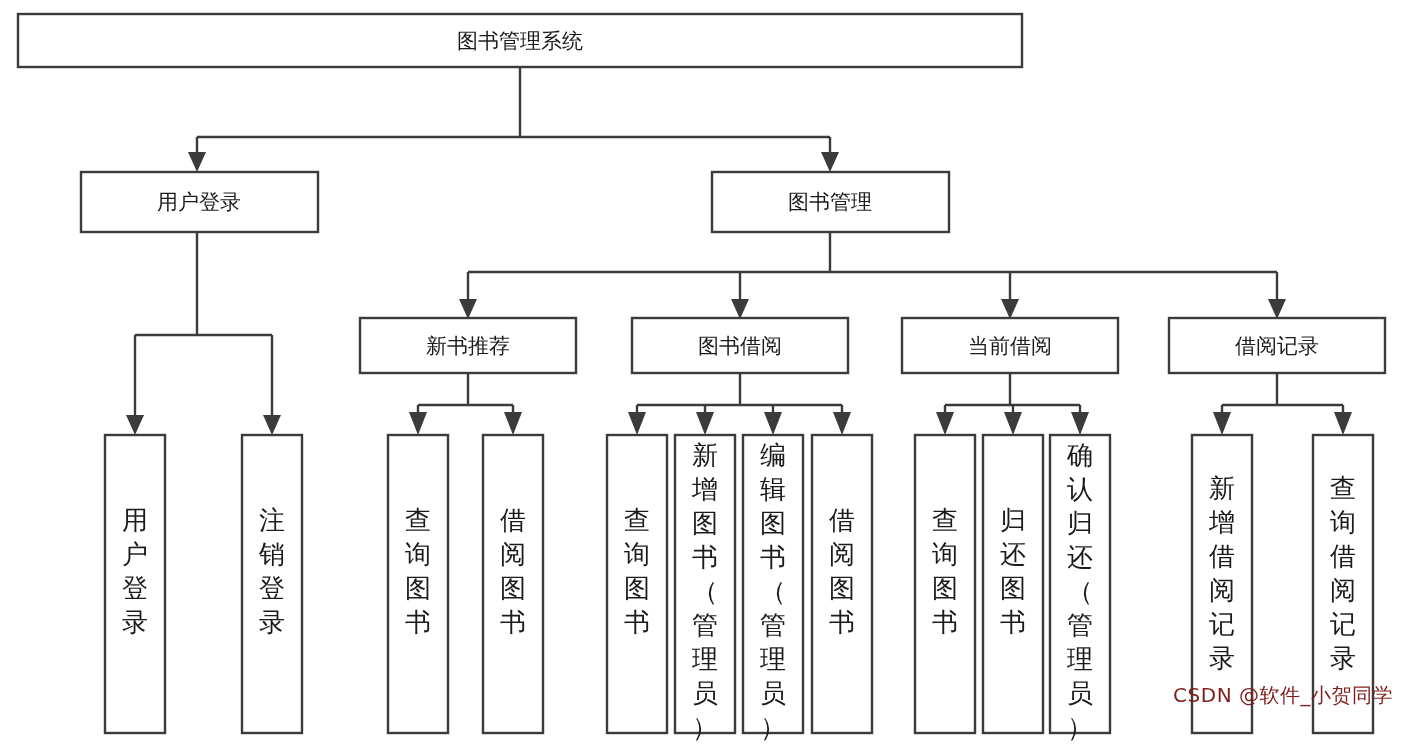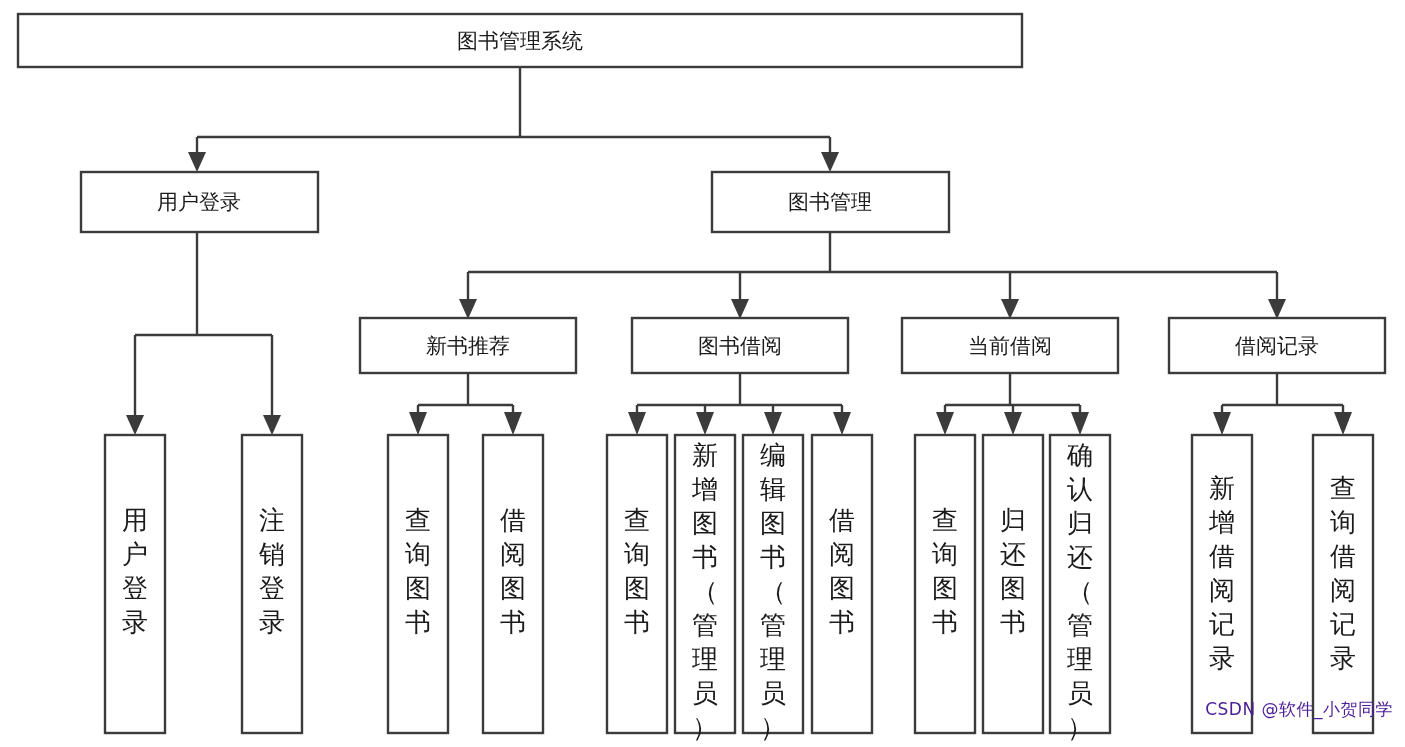--- a/index.html
+++ b/index.html
@@ -52,24 +52,24 @@
   .node-label-v {
     font-family: "DejaVu Sans", "Liberation Sans", sans-serif;
     font-size: 26px;
     fill: #1b1b1b;
     text-anchor: middle;
     dominant-baseline: central;
   }
   .watermark {
     position: absolute;
     right: 12px;
-    bottom: 6px;
-    font-family: "DejaVu Sans", "Liberation Sans", sans-serif;
-    font-size: 17px;
-    color: #4c1d95;
+    bottom: 18px;
+    font-family: "DejaVu Sans", "Liberation Sans", sans-serif;
+    font-size: 20px;
+    color: #7f1d1d;
     letter-spacing: 0.5px;
     pointer-events: none;
     user-select: none;
   }
 </style>
 </head>
 <body>
 
 <div id="diagram-root">
 

